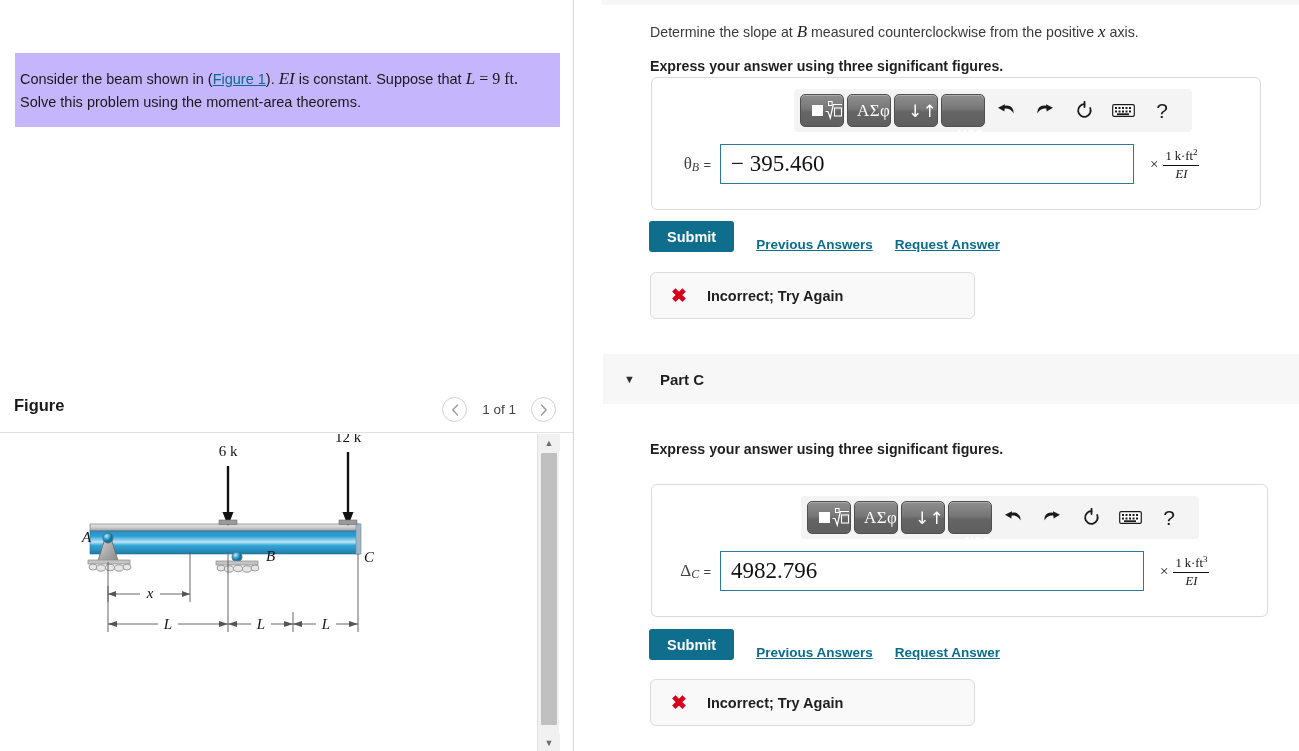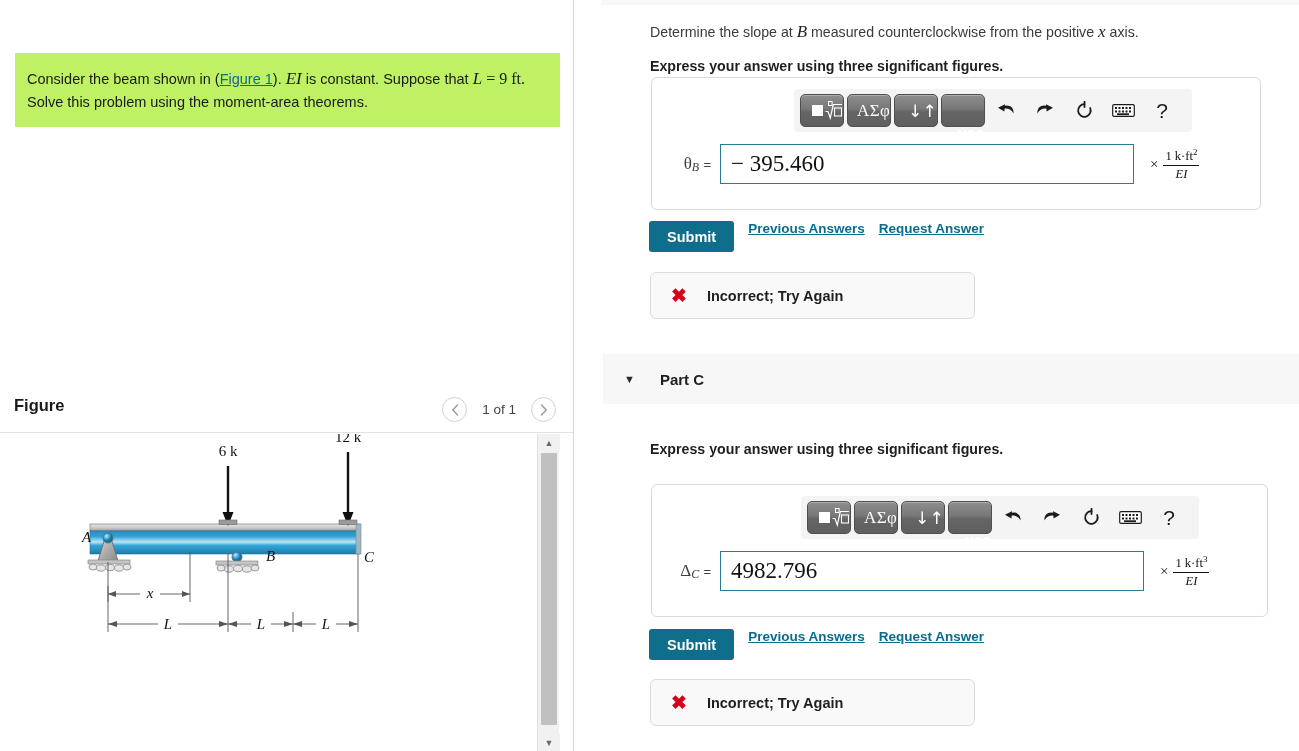--- a/index.html
+++ b/index.html
@@ -16,21 +16,21 @@
   .left-panel {
     position: absolute; left: 0; top: 0; width: 573px; height: 751px;
     background: #fff;
   }
   .panel-divider {
     position: absolute; left: 573px; top: 0; width: 1px; height: 751px;
     background: #cfd8e3;
   }
   .problem-box {
     position: absolute; left: 15px; top: 53px; width: 545px;
-    background: #bef264; padding: 13px 16px 14px 12px;
+    background: #c4b5fd; padding: 13px 16px 14px 5px;
     font-size: 14.5px; color: #1a1a1a; line-height: 1.5;
   }
   .problem-box .serifvar { font-family: "Liberation Serif", serif; font-style: italic; font-size: 17px; }
   .problem-box .serifup { font-family: "Liberation Serif", serif; font-size: 16px; }
   .fig-link { color: #0a6c8c; text-decoration: underline; cursor: pointer; }
 
   .figure-title {
     position: absolute; left: 14px; top: 396px;
     font-size: 16.5px; font-weight: bold; color: #1a1a1a;
   }
@@ -120,21 +120,21 @@
   .units {
     display: flex; align-items: center; margin-left: 16px;
     font-family: "Liberation Serif", serif; color: #111;
   }
   .times { font-size: 15px; margin-right: 5px; }
   .frac { display: inline-block; text-align: center; line-height: 1.15; }
   .frac .num { font-size: 12.5px; display: block; padding: 0 2px 1px 2px; }
   .frac .den { font-size: 12.5px; display: block; border-top: 1px solid #111; font-style: italic; padding-top: 1px; }
   .frac .num sup { font-size: 9px; }
 
-  .submit-row { display: flex; align-items: flex-start; gap: 14px; }
+  .submit-row { display: flex; align-items: flex-end; gap: 22px; }
   .submit-btn {
     background: #0f6e8c; color: #fff; border: none; border-radius: 3px;
     padding: 0 18px; height: 31px; font-size: 14.5px; font-weight: bold;
     cursor: pointer; font-family: "Liberation Sans", sans-serif;
   }
   .link-a {
     color: #0a6c8c; font-size: 13.5px; font-weight: bold;
     text-decoration: underline; cursor: pointer;
   }
   .feedback {

